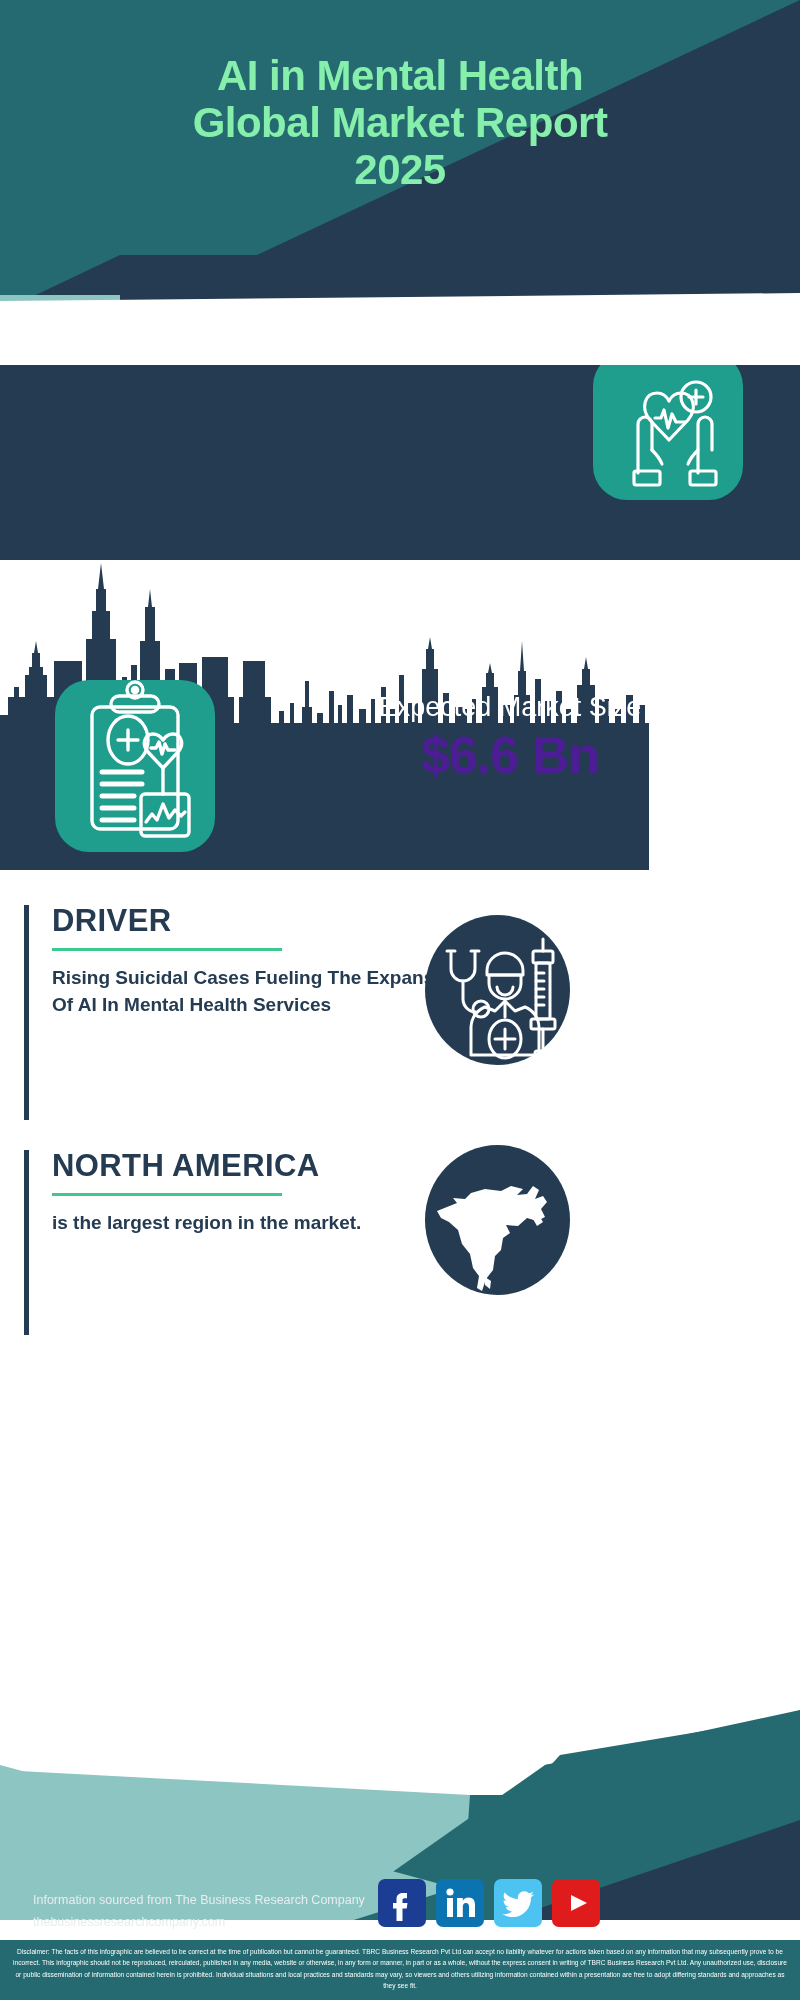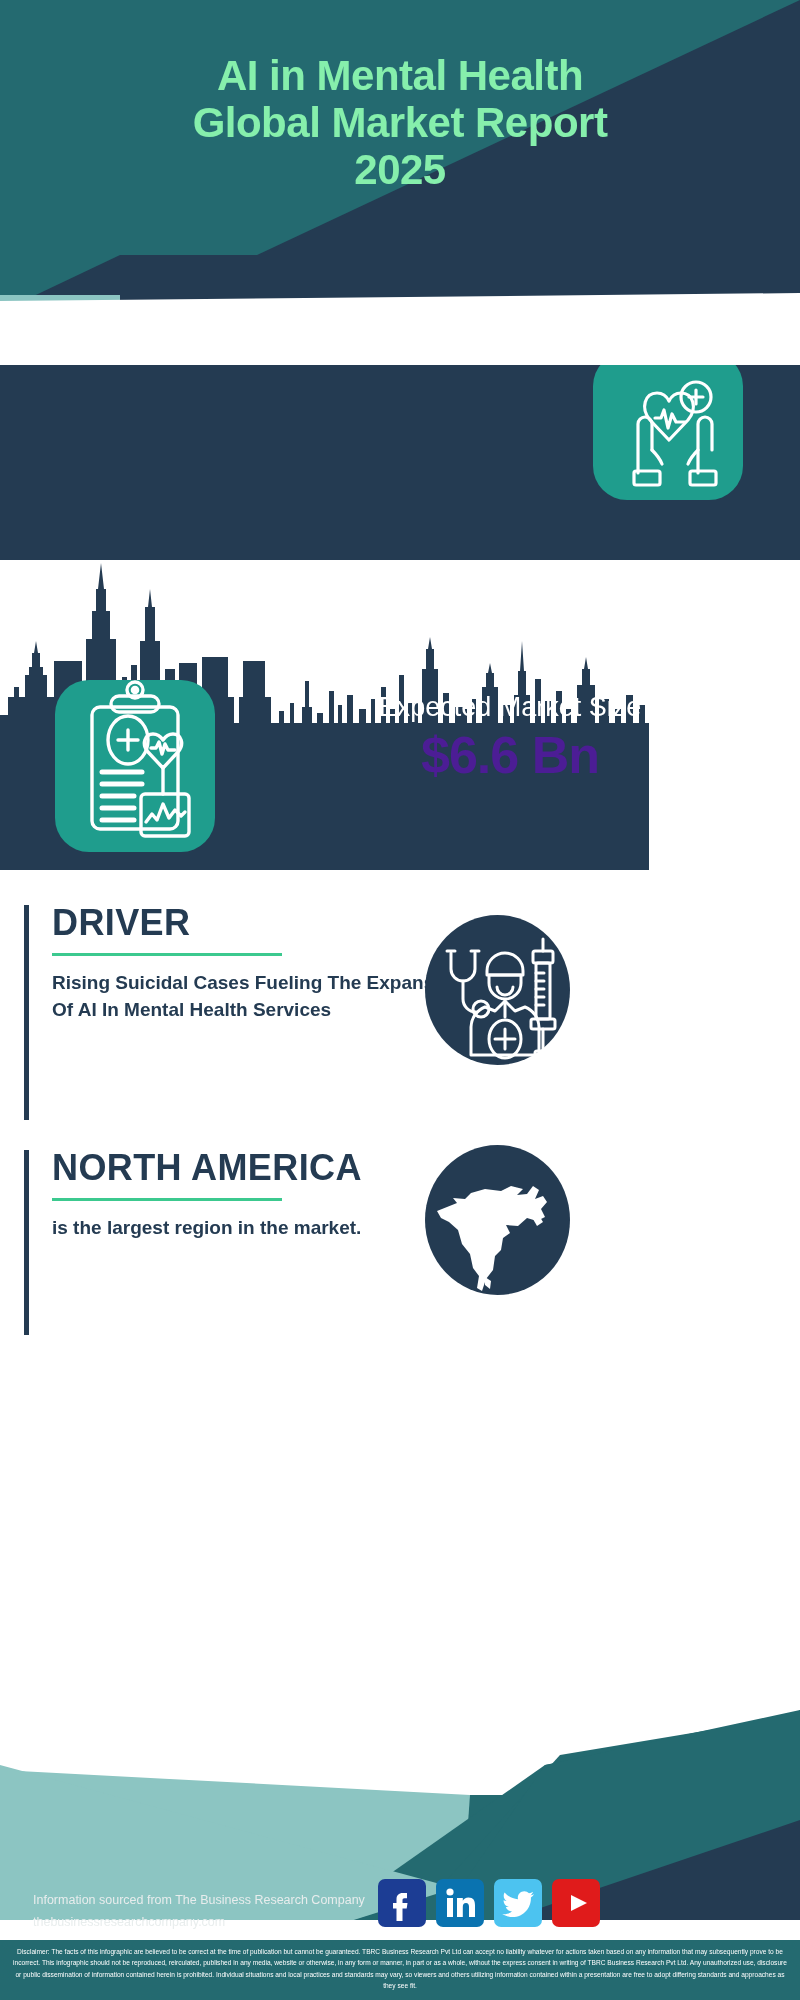--- a/index.html
+++ b/index.html
@@ -73,21 +73,21 @@
   .content {
     position:absolute; left:0; top:870px; width:800px; height:800px; background:#ffffff;
   }
   .card { position:absolute; }
   .card-bar {
     position:absolute; left:0; top:0; width:5px; height:100%;
     background:#243b52;
   }
   .card-body { position:absolute; left:28px; top:0; width:430px; }
   .card-title {
-    color:#243b52; font-size:36px; font-weight:bold; letter-spacing:0.4px;
+    color:#243b52; font-size:31px; font-weight:bold; letter-spacing:0.4px;
     line-height:1;
   }
   .card-rule {
     width:230px; height:3px; background:#3cc98f; margin:12px 0 14px 0;
   }
   .card-desc {
     color:#243b52; font-size:19px; font-weight:bold; line-height:1.42;
   }
   .card-desc.light { font-weight:bold; }
   .card-circle {

